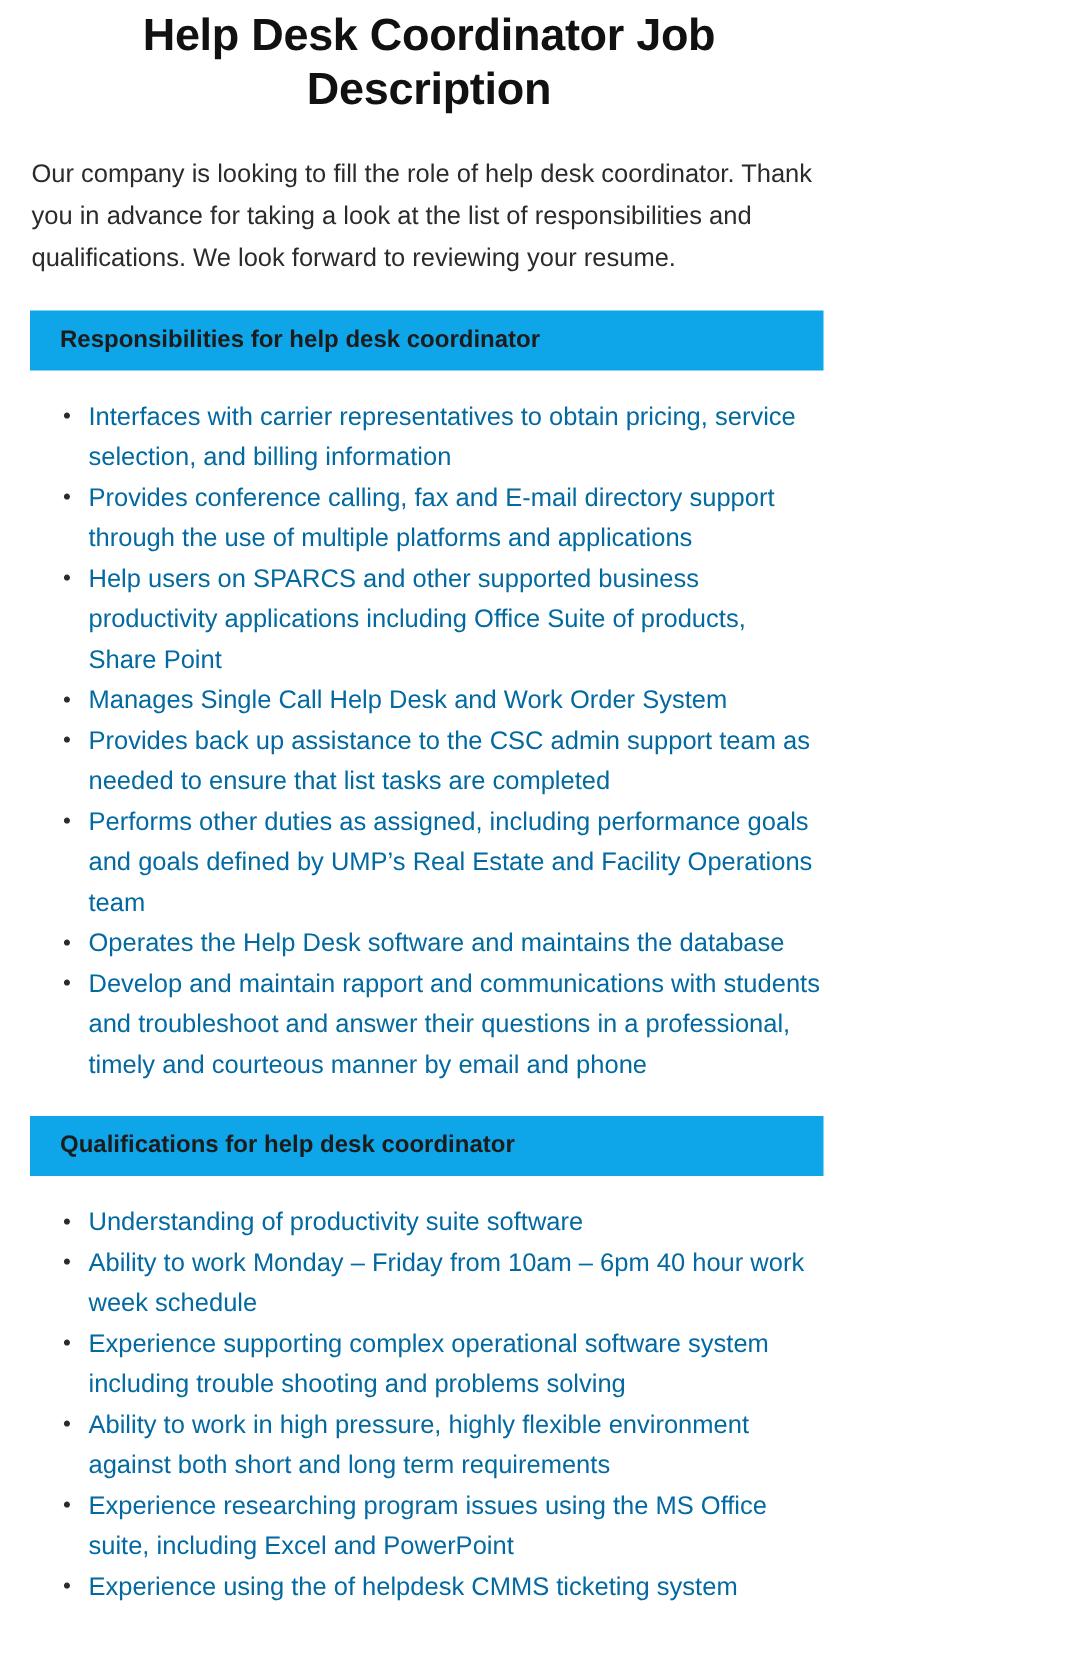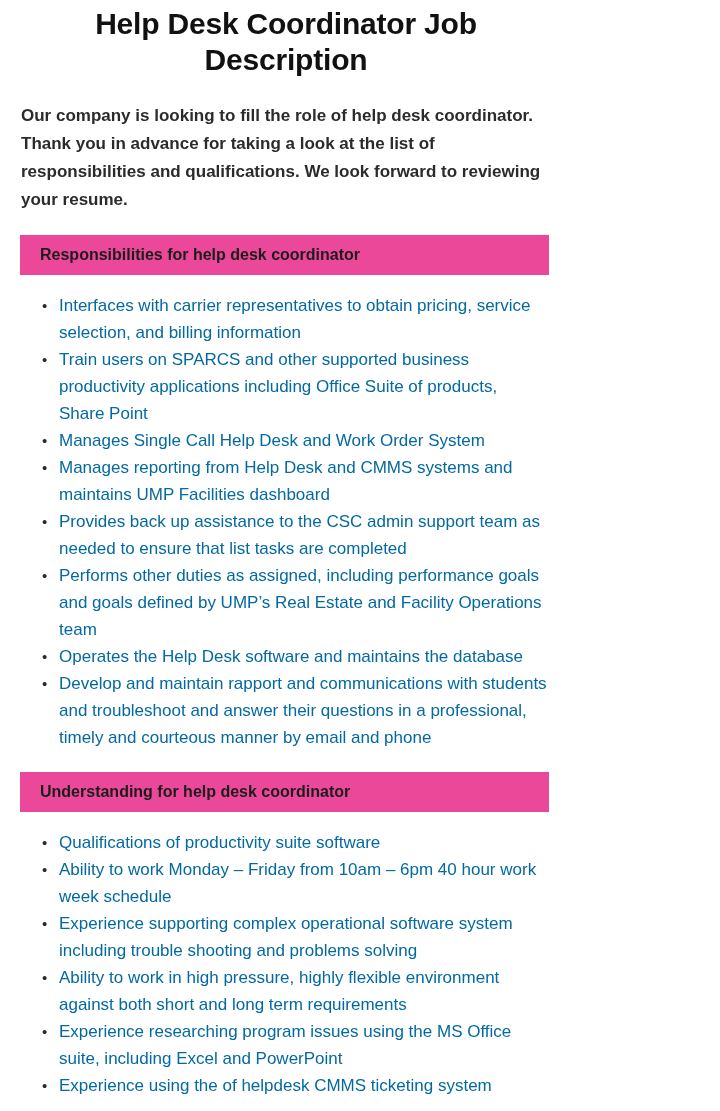--- a/index.html
+++ b/index.html
@@ -22,27 +22,26 @@
     padding:0 20px;
     line-height:36px;
   }
 
   .intro {
     font-size:17px;
     line-height:28px;
     color:#2b2b2b;
     margin:24px 2px 0 0;
     padding:0 25px 0 21px;
-    font-weight:bold;
   }
 
   .section { margin-top:21px; }
 
   .section-band {
-    background:#ec4899;
+    background:#0ea5e9;
     margin:0 23px 0 20px;
     height:40px;
     display:flex;
     align-items:center;
   }
   .section-band-label {
     font-size:16px;
     font-weight:bold;
     color:#1c1c1c;
     padding-left:20px;
@@ -83,37 +82,37 @@
 
   <p class="intro">Our company is looking to fill the role of help desk coordinator. Thank you in advance for taking a look at the list of responsibilities and qualifications. We look forward to reviewing your resume.</p>
 
   <div class="section">
     <div class="section-band">
       <span class="section-band-label">Responsibilities for help desk coordinator</span>
     </div>
     <div class="list-gap-top"></div>
     <ul class="bullets">
       <li>Interfaces with carrier representatives to obtain pricing, service selection, and billing information</li>
-      <li>Train users on SPARCS and other supported business productivity applications including Office Suite of products, Share Point</li>
+      <li>Provides conference calling, fax and E-mail directory support through the use of multiple platforms and applications</li>
+      <li>Help users on SPARCS and other supported business productivity applications including Office Suite of products, Share Point</li>
       <li>Manages Single Call Help Desk and Work Order System</li>
-      <li>Manages reporting from Help Desk and CMMS systems and maintains UMP Facilities dashboard</li>
       <li>Provides back up assistance to the CSC admin support team as needed to ensure that list tasks are completed</li>
       <li>Performs other duties as assigned, including performance goals and goals defined by UMP’s Real Estate and Facility Operations team</li>
       <li>Operates the Help Desk software and maintains the database</li>
       <li>Develop and maintain rapport and communications with students and troubleshoot and answer their questions in a professional, timely and courteous manner by email and phone</li>
     </ul>
   </div>
 
   <div class="section">
     <div class="section-band">
-      <span class="section-band-label">Understanding for help desk coordinator</span>
+      <span class="section-band-label">Qualifications for help desk coordinator</span>
     </div>
     <div class="list-gap-top"></div>
     <ul class="bullets">
-      <li>Qualifications of productivity suite software</li>
+      <li>Understanding of productivity suite software</li>
       <li>Ability to work Monday – Friday from 10am – 6pm 40 hour work week schedule</li>
       <li>Experience supporting complex operational software system including trouble shooting and problems solving</li>
       <li>Ability to work in high pressure, highly flexible environment against both short and long term requirements</li>
       <li>Experience researching program issues using the MS Office suite, including Excel and PowerPoint</li>
       <li>Experience using the of helpdesk CMMS ticketing system</li>
     </ul>
   </div>
 
 </div>
 

